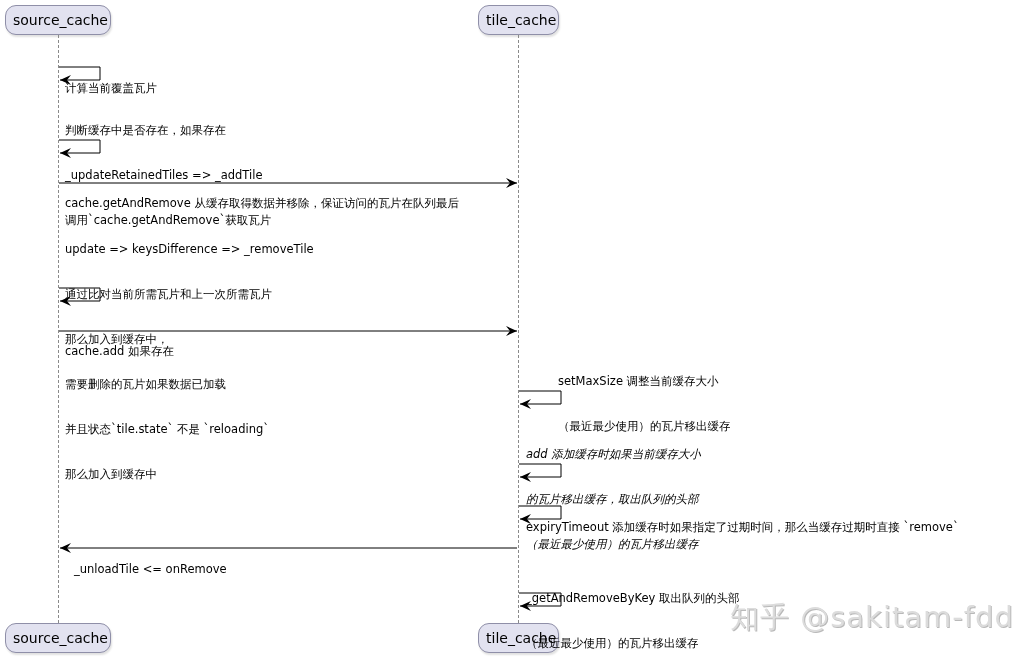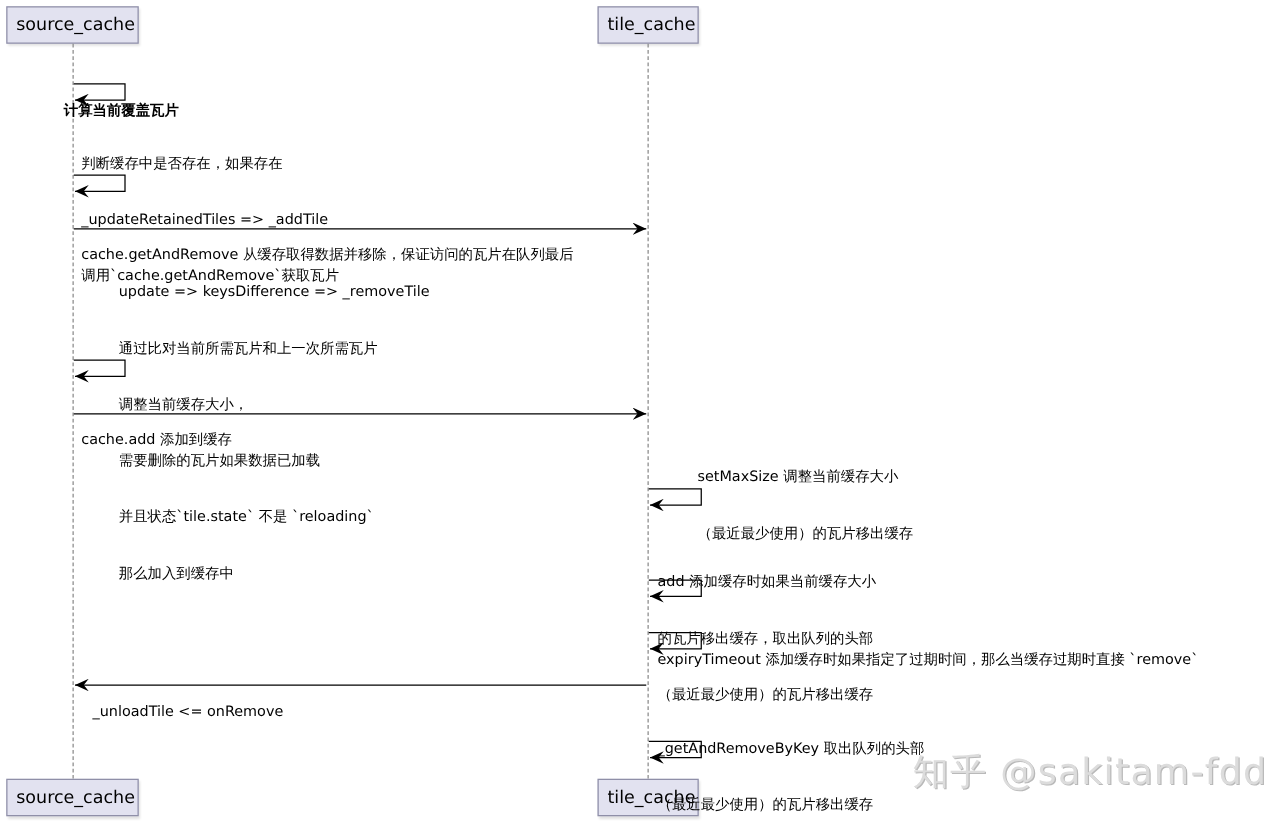--- a/index.html
+++ b/index.html
@@ -1,19 +1,19 @@
 <!DOCTYPE html>
 <html><head>
 <meta charset="utf-8">
 <style>
   html, body { margin: 0; padding: 0; background: #ffffff; }
   body { width: 1018px; height: 658px; position: relative; overflow: hidden;
          font-family: "DejaVu Sans", "Liberation Sans", sans-serif; color: #000; }
   .participant { position: absolute; height: 30px; box-sizing: border-box;
-    background: #e2e2f0; border: 1px solid #8f8fa8; border-radius: 0;
+    background: #e2e2f0; border: 1px solid #8f8fa8; border-radius: 11px;
     font-size: 14px; line-height: 28px; text-align: center; padding: 0 7px;
     box-shadow: 1px 2px 2px rgba(0,0,0,0.12); }
   .lifeline { position: absolute; width: 0; border-left: 1px dashed #8a8a8a; }
   .label { position: absolute; font-size: 11.5px; line-height: 15px; white-space: pre; }
   svg.arrows { position: absolute; left: 0; top: 0; }
   .watermark { position: absolute; left: 730px; top: 598px; font-size: 29px;
     color: #dcdcdc; letter-spacing: 1px; text-shadow: 1px 1px 0 #b9b9b9; white-space: nowrap; }
 </style>
 </head>
 <body>
@@ -50,53 +50,53 @@
     <polyline points="519,464 561,464 561,477 520,477" marker-end="url(#ah)"></polyline>
 
     <polyline points="519,506 561,506 561,519 520,519" marker-end="url(#ah)"></polyline>
 
     <line x1="517" y1="548" x2="60" y2="548" marker-end="url(#ah)"></line>
 
     <polyline points="519,593 561,593 561,606 520,606" marker-end="url(#ah)"></polyline>
   </g>
 </svg>
 
-<div class="label" style="left:51px; top:51px;font-weight:bold;">
+<div class="label" style="left:65px; top:51px;">
   <div>计算当前覆盖瓦片</div>
 </div>
 
 <div class="label" style="left:65px; top:93px;">
   <div>判断缓存中是否存在，如果存在</div>
   <div>_updateRetainedTiles =&gt; _addTile</div>
   <div>调用`cache.getAndRemove`获取瓦片</div>
 </div>
 
 <div class="label" style="left:65px; top:166px;">
   <div>cache.getAndRemove 从缓存取得数据并移除，保证访问的瓦片在队列最后</div>
 </div>
 
-<div class="label" style="left:65px; top:196px;margin-left:30px;">
+<div class="label" style="left:65px; top:212px;">
   <div>update =&gt; keysDifference =&gt; _removeTile</div>
   <div>通过比对当前所需瓦片和上一次所需瓦片</div>
-  <div>调整当前缓存大小，</div>
+  <div>那么加入到缓存中，</div>
   <div>需要删除的瓦片如果数据已加载</div>
   <div>并且状态`tile.state` 不是 `reloading`</div>
   <div>那么加入到缓存中</div>
 </div>
 
 <div class="label" style="left:65px; top:314px;">
-  <div>cache.add 添加到缓存</div>
+  <div>cache.add 如果存在</div>
 </div>
 
 <div class="label" style="left:558px; top:344px;">
   <div>setMaxSize 调整当前缓存大小</div>
   <div>（最近最少使用）的瓦片移出缓存</div>
 </div>
 
-<div class="label" style="left:526px; top:428px;">
+<div class="label" style="left:526px; top:417px;font-style:italic;">
   <div>add 添加缓存时如果当前缓存大小</div>
   <div>的瓦片移出缓存，取出队列的头部</div>
   <div>（最近最少使用）的瓦片移出缓存</div>
 </div>
 
 <div class="label" style="left:526px; top:490px;">
   <div>expiryTimeout 添加缓存时如果指定了过期时间，那么当缓存过期时直接 `remove`</div>
 </div>
 
 <div class="label" style="left:74px; top:532px;">

